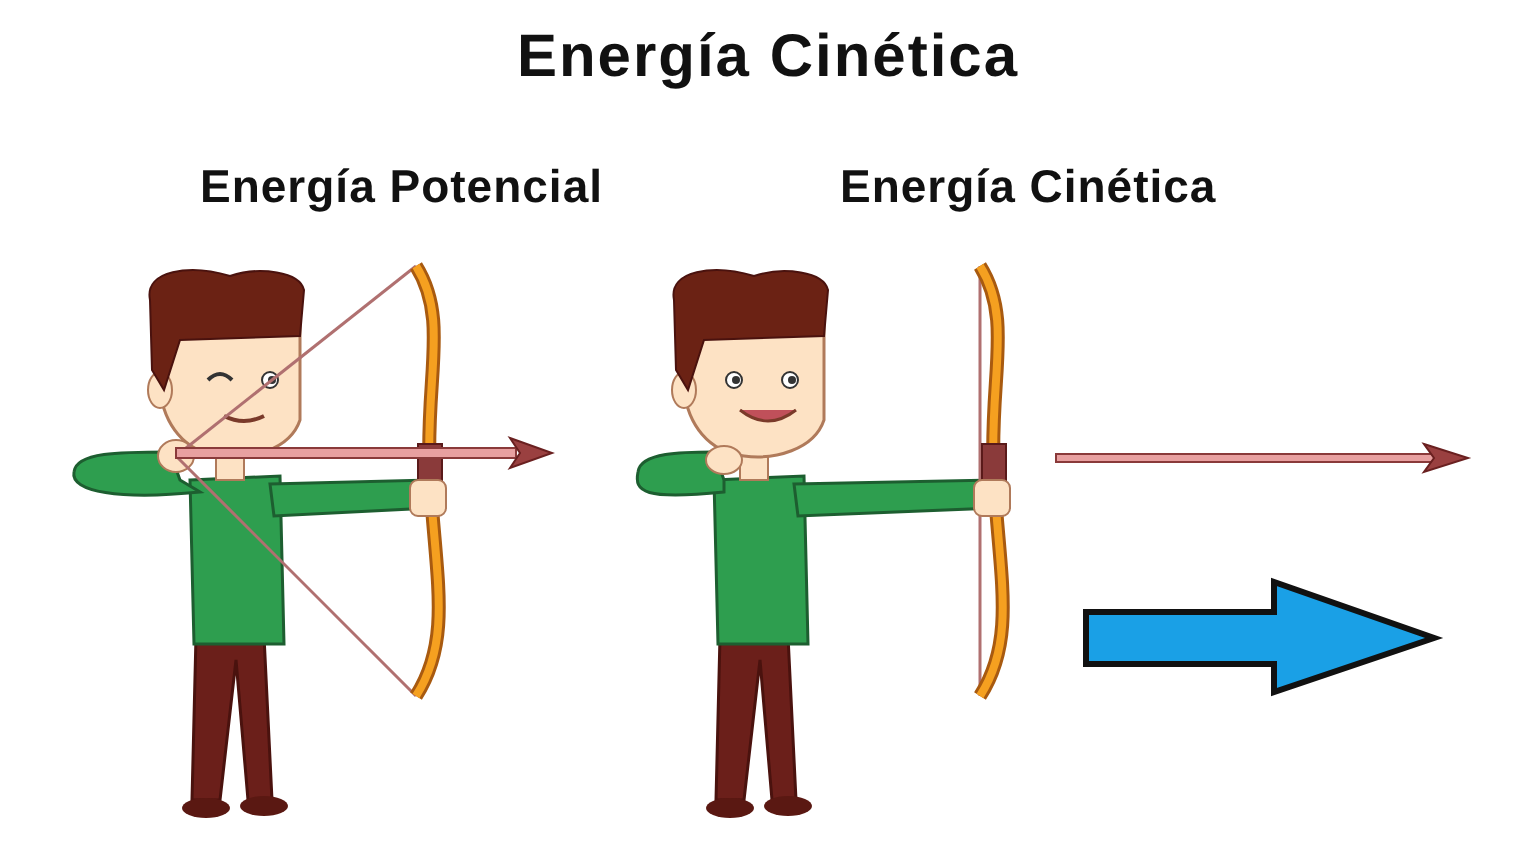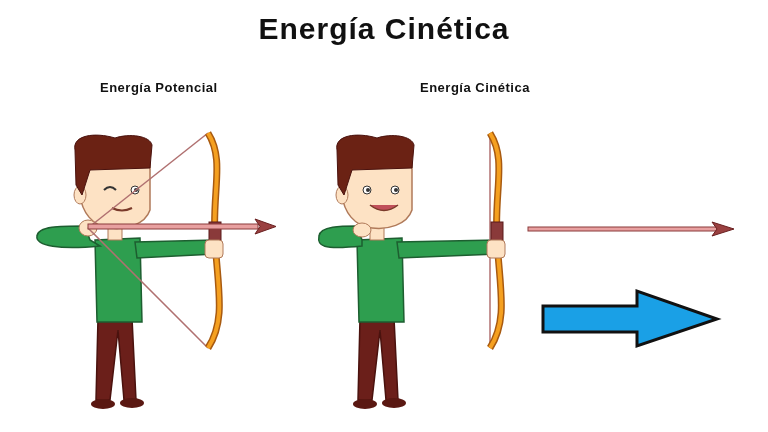--- a/index.html
+++ b/index.html
@@ -1,18 +1,18 @@
 <!DOCTYPE html>
 <html><head>
 <meta charset="utf-8">
 <style>
   html, body { margin:0; padding:0; background:#ffffff; }
   body { width:768px; height:432px; position:relative; overflow:hidden; font-family:"Liberation Sans", "DejaVu Sans", sans-serif; }
   .title { position:absolute; left:0; width:768px; top:12px; text-align:center; font-size:30px; font-weight:bold; color:#111; letter-spacing:1px; }
-  .subtitle { position:absolute; top:80px; font-size:13px; font-weight:bold; color:#111; letter-spacing:0.5px; }
+  .subtitle { position:absolute; top:80px; font-size:23px; font-weight:bold; color:#111; letter-spacing:0.5px; }
   #sub-left { left:100px; }
   #sub-right { left:420px; }
   svg { position:absolute; left:0; top:0; }
 </style>
 </head>
 <body>
 
 <div class="title">Energía Cinética</div>
 <div class="subtitle" id="sub-left">Energía Potencial</div>
 <div class="subtitle" id="sub-right">Energía Cinética</div>

